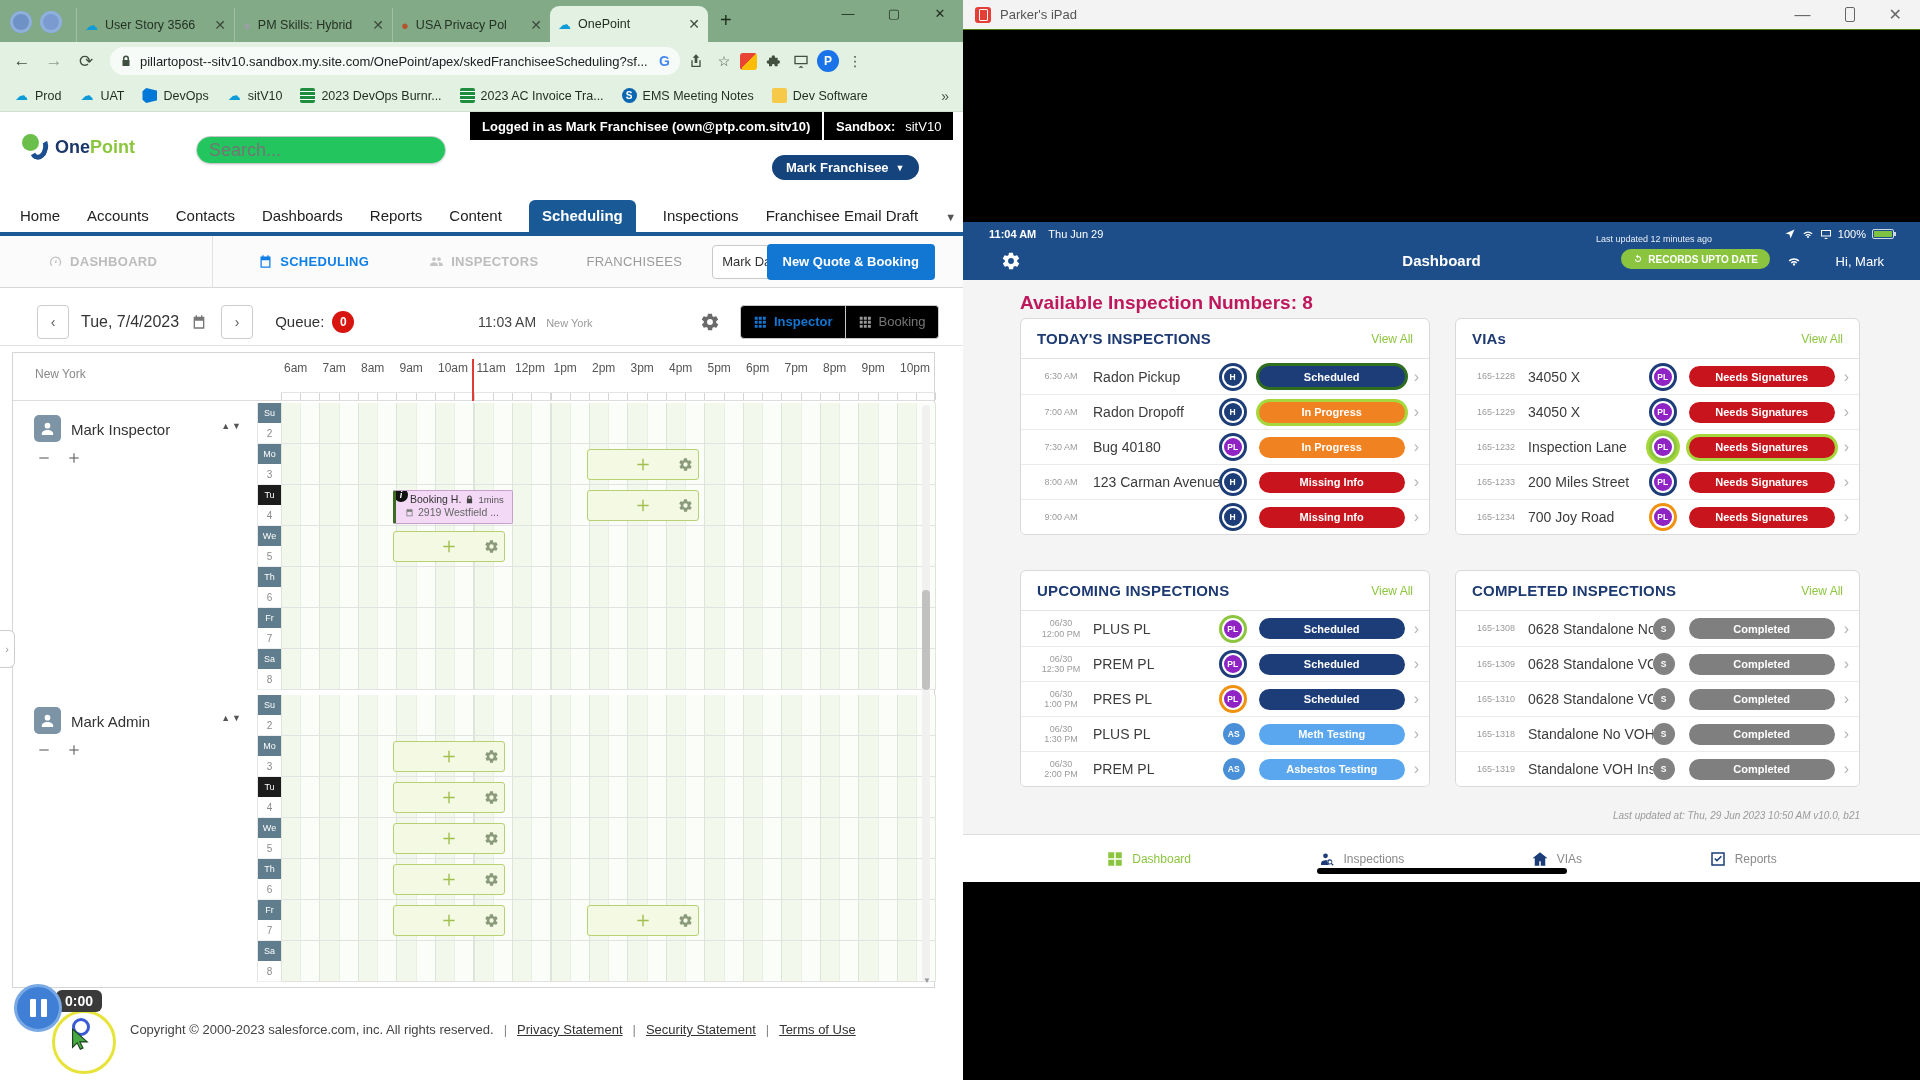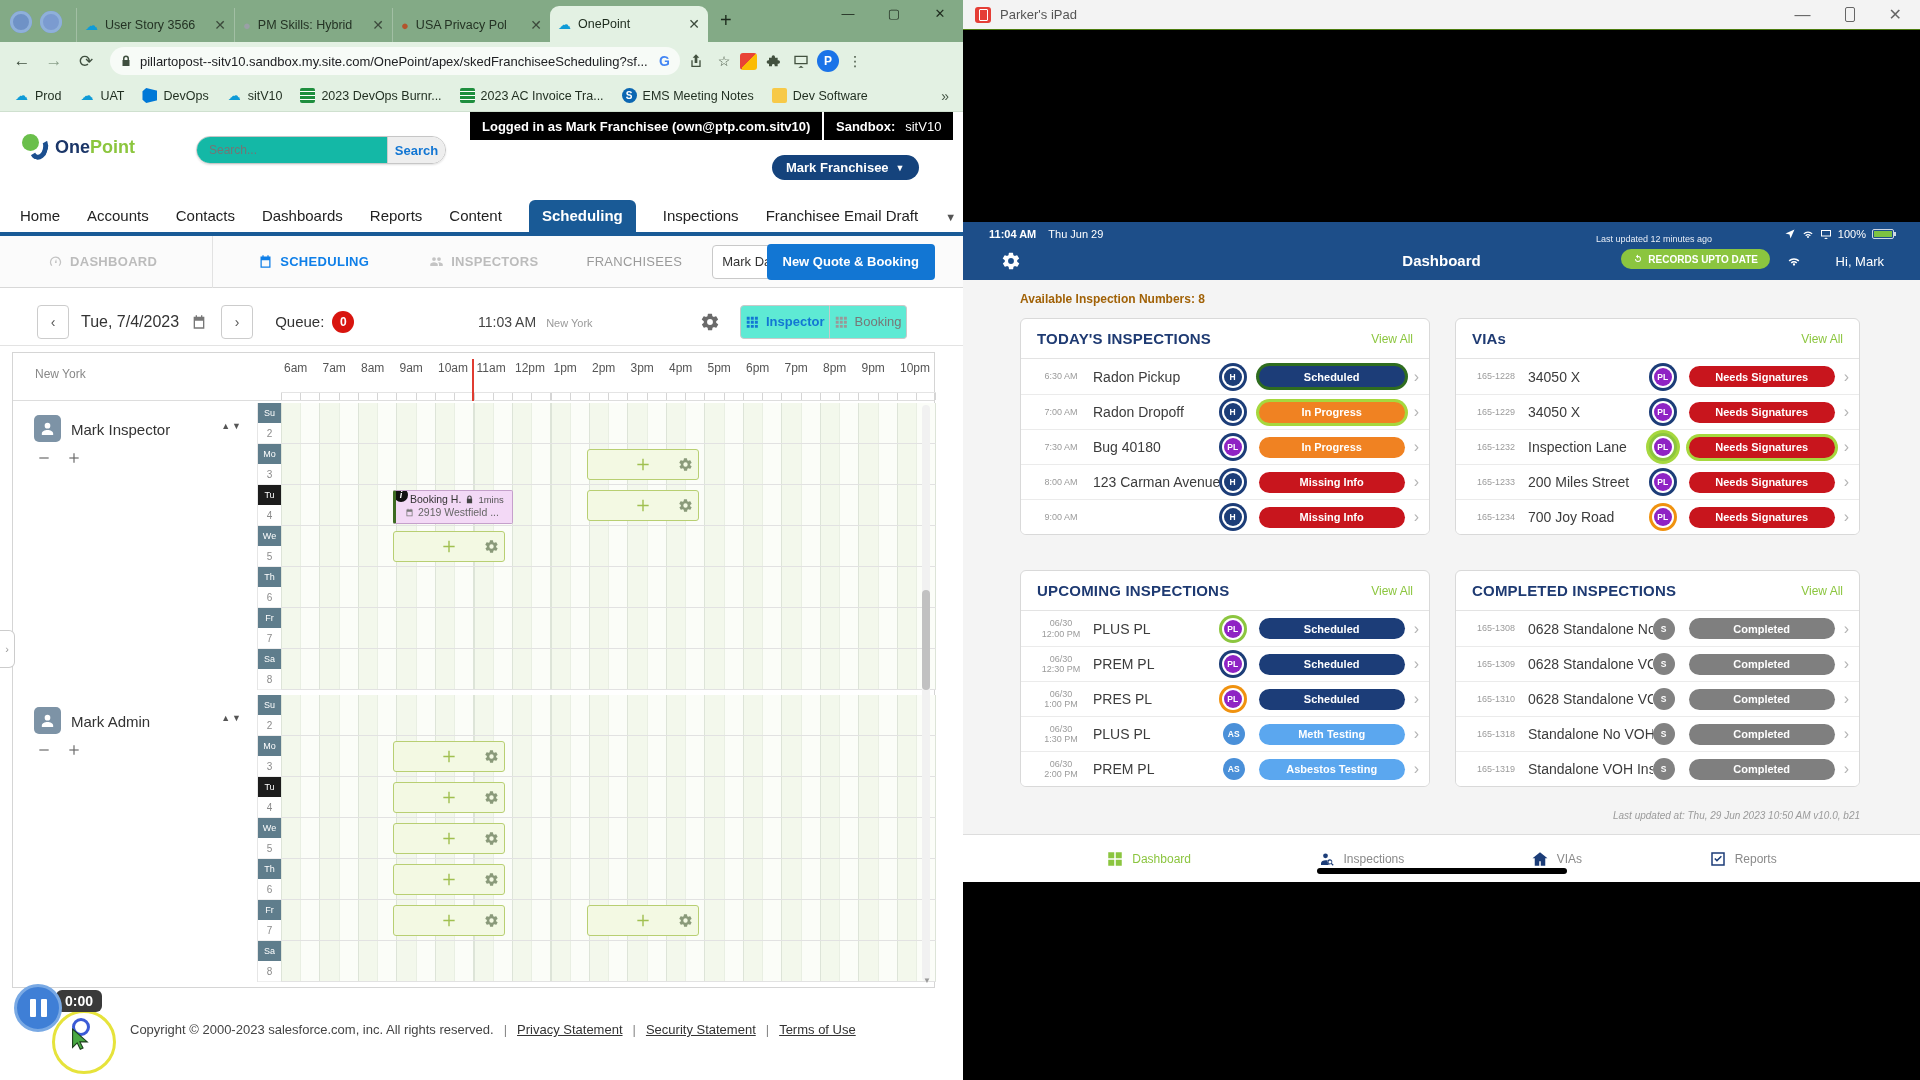--- a/index.html
+++ b/index.html
@@ -44,21 +44,21 @@
 
 
 .page { position:relative; height:968px; background:#fff; }
 .oplogo { position:absolute; left:22px; top:20px; display:flex; align-items:center; gap:7px; }
 .opmark { position:relative; width:26px; height:30px; }
 .opmark .mdot { position:absolute; left:0; top:2px; width:17px; height:17px; border-radius:50%; background:#6abf4b; }
 .opmark .mcres { position:absolute; left:8px; top:4px; width:18px; height:24px; border-radius:50%; border:5px solid #1b4f8f; border-left-color:transparent; border-top-color:transparent; transform:rotate(15deg); }
 .opname { font-size:18px; font-weight:bold; }
 .opname .one { color:#1b3668; } .opname .point { color:#8cc63e; }
 .searchwrap { position:absolute; left:196px; top:24px; width:250px; height:28px; display:flex; border:1px solid #c6c6c6; border-radius:14px; overflow:hidden; box-shadow:0 1px 2px rgba(0,0,0,.12); }
-.searchwrap input { flex:1; border:none; outline:none; padding:0 12px; font-size:12px; color:#333; background:#14b8a6; font-family:"Liberation Sans",sans-serif;}
+.searchwrap input { flex:1; border:none; outline:none; padding:0 12px; font-size:18px; color:#333; background:#22c55e; font-family:"Liberation Sans",sans-serif;}
 .searchbtn { width:58px; background:#eee; color:#1276d3; font-size:13px; font-weight:bold; display:flex; align-items:center; justify-content:center; border-left:1px solid #ccc; }
 .blackbanner { position:absolute; left:470px; top:0px; height:28px; background:#000; color:#fff; font-size:13px; font-weight:bold; display:flex; align-items:center; padding:0 12px; white-space:nowrap; }
 .sandboxbox { position:absolute; left:824px; top:0px; height:28px; background:#000; color:#fff; font-size:13px; display:flex; align-items:center; gap:10px; padding:0 12px; }
 .sandboxbox b{ font-weight:bold; }
 .userpill { position:absolute; left:772px; top:43px; height:25px; background:#15437c; color:#fff; border-radius:13px; font-size:13px; font-weight:bold; display:flex; align-items:center; gap:7px; padding:0 14px; }
 .userpill .caret{ font-size:9px; }
 .opnav { position:absolute; left:0; top:86px; width:100%; height:34px; display:flex; align-items:flex-end; padding-left:20px; gap:27px; }
 .navitem { font-size:15px; color:#222; padding-bottom:8px; white-space:nowrap; }
 .navitem.active { background:#195a96; color:#fff; font-weight:bold; padding:7px 13px 8px; border-radius:6px 6px 0 0; }
 .navcaret { color:#555; font-size:11px; padding-bottom:9px; }
@@ -75,21 +75,21 @@
 .sqbtn { width:32px; height:34px; border:1px solid #ccc; border-radius:4px; background:#fff; color:#555; font-size:14px; display:flex; align-items:center; justify-content:center; }
 .datetext { font-size:16px; color:#333; margin:0 12px; white-space:nowrap; }
 .calic { width:16px; height:16px; color:#777; margin-right:14px; }
 .queuelabel { font-size:15px; color:#333; margin-left:22px; }
 .queuebadge { width:22px; height:22px; border-radius:50%; background:#d8140e; color:#fff; font-size:12px; font-weight:bold; display:flex; align-items:center; justify-content:center; margin-left:8px; }
 .clock { position:absolute; left:478px; display:flex; align-items:baseline; gap:10px; }
 .clock .time { font-size:14px; color:#444; }
 .clock .tz { font-size:11px; color:#9a9a9a; }
 .gearbtn { position:absolute; left:700px; width:20px; height:20px; color:#6a6a6a; }
 .viewtoggle { position:absolute; left:740px; display:flex; }
-.togglebtn { display:flex; align-items:center; gap:7px; height:34px; padding:0 4px; border:1px solid #c9c9c9; font-size:13px; background:#5eead4; }
+.togglebtn { display:flex; align-items:center; gap:7px; height:34px; padding:0 12px; border:1px solid #c9c9c9; font-size:13px; background:#000000; }
 .togglebtn.first { border-radius:4px 0 0 4px; color:#1276d3; font-weight:bold; }
 .togglebtn.second { border-radius:0 4px 4px 0; color:#777; border-left:none; }
 .tgic { width:14px; height:14px; }
 
 
 .scheduler { position:absolute; left:12px; top:240px; width:923px; height:636px; border:1px solid #d5d5d5; background:#fff; }
 .schedhead { position:relative; height:48px; border-bottom:1px solid #ddd; }
 .regionlabel { position:absolute; left:22px; top:14px; font-size:12px; color:#888; }
 .hourrow { position:absolute; left:268px; top:8px; width:655px; height:20px; }
 .hour { position:absolute; top:0; font-size:12px; color:#555; white-space:nowrap; }
@@ -159,21 +159,21 @@
 .battery::before { content:""; position:absolute; left:1px; top:1px; bottom:1px; width:18px; background:#7dc242; }
 .battery::after { content:""; position:absolute; right:-3px; top:2px; width:2px; height:4px; background:#cfd8e5; }
 .appheader { position:relative; height:34px; background:#1d4e89; color:#fff; }
 .appheader .hgear { position:absolute; left:38px; top:5px; width:20px; height:20px; color:#fff; }
 .apptitle { position:absolute; left:0; right:0; top:6px; text-align:center; font-size:15px; font-weight:bold; }
 .lastupd { position:absolute; right:208px; top:-12px; font-size:9px; color:#e8eef7; white-space:nowrap; }
 .recordsbtn { position:absolute; right:150px; top:3px; height:20px; background:#8bc53f; border-radius:10px; color:#fff; font-size:10px; font-weight:bold; display:flex; align-items:center; gap:5px; padding:0 12px; white-space:nowrap; }
 .recordsbtn svg { width:10px; height:10px; }
 .hwifi { position:absolute; right:118px; top:8px; width:16px; height:14px; color:#fff; }
 .himark { position:absolute; right:36px; top:8px; font-size:13px; color:#fff; white-space:nowrap; }
-.availtext { position:absolute; left:57px; top:70px; font-size:12px; font-weight:bold; color:#a16207; }
+.availtext { position:absolute; left:57px; top:70px; font-size:19px; font-weight:bold; color:#be185d; }
 .card { position:absolute; background:#fff; border:1px solid #d9d9d9; border-radius:6px; overflow:hidden; }
 .cardhead { height:40px; display:flex; align-items:center; justify-content:space-between; padding:0 16px; border-bottom:1px solid #e3e3e3; }
 .ctitle { font-size:15px; font-weight:bold; color:#1e3a72; letter-spacing:.2px; white-space:nowrap; }
 .viewall { font-size:12px; color:#8cc63f; white-space:nowrap; }
 .irow { height:35px; display:flex; align-items:center; padding:0 10px 0 14px; border-top:1px solid #ebebeb; background:#fff; }
 .irow:first-child { border-top:none; }
 .c1 { width:52px; display:flex; flex-direction:column; line-height:1.15;align-items:center; }
 .c1 .t1, .c1 .t2 { font-size:9px; color:#9b9b9b; white-space:nowrap; }
 .c2 { flex:1; font-size:14px; color:#3c3c3c; white-space:nowrap; overflow:hidden; margin-left:6px; }
 .ibadge { width:22px; height:22px; border-radius:50%; display:flex; align-items:center; justify-content:center; font-size:8.5px; font-weight:bold; color:#fff; margin-right:14px; flex:0 0 auto; }

